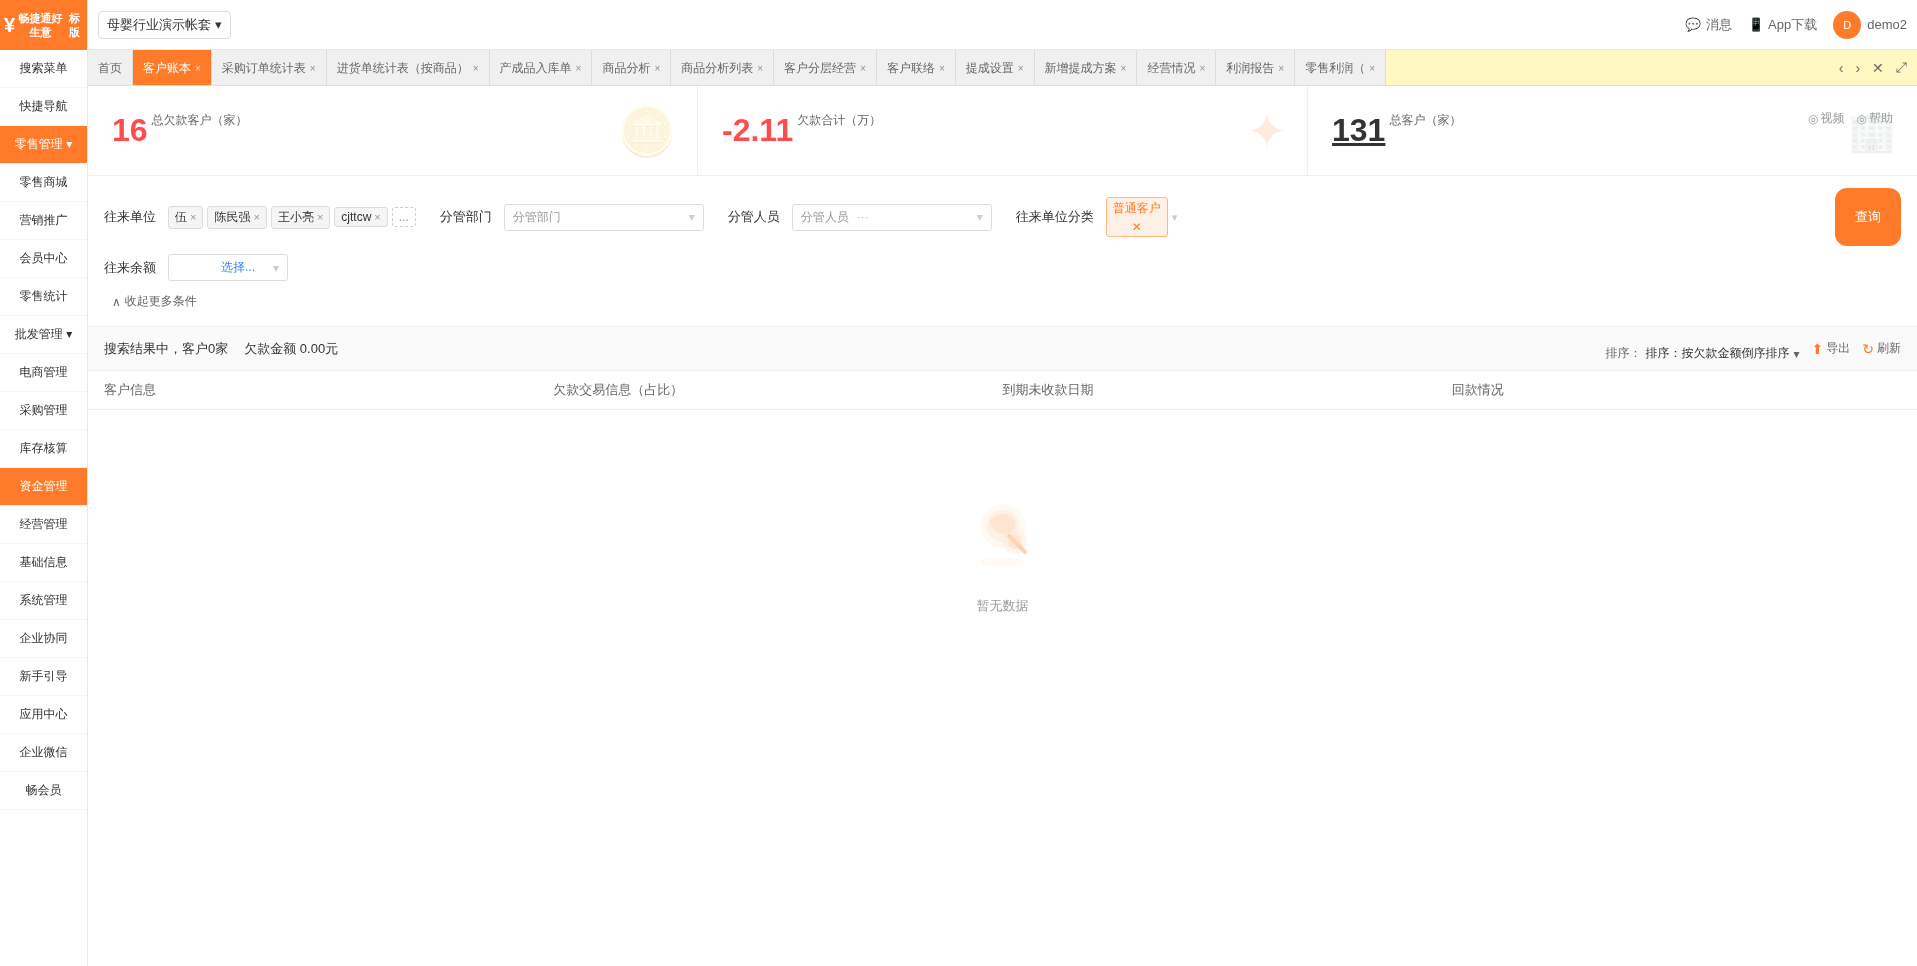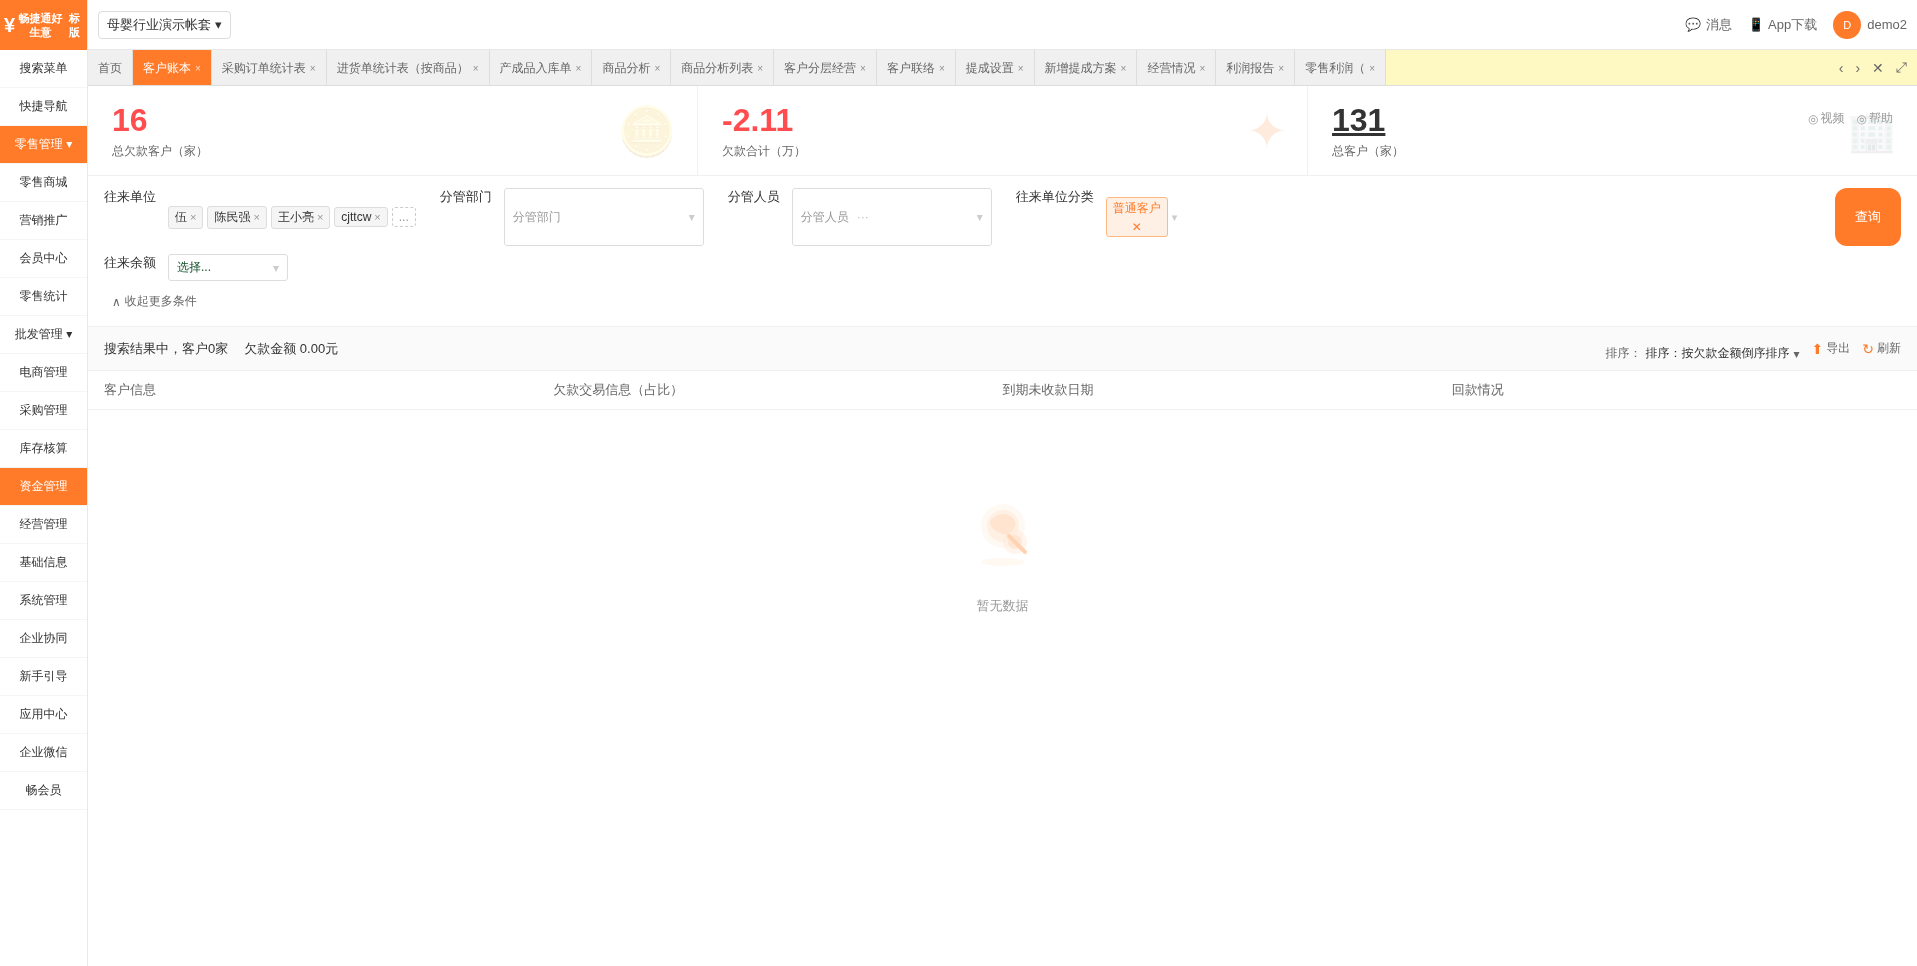--- a/index.html
+++ b/index.html
@@ -163,21 +163,21 @@
     }
     .stat-block:last-child { border-right: none; }
     .stat-icon {
       position: absolute;
       right: 20px;
       top: 50%;
       transform: translateY(-50%);
       opacity: 0.15;
       font-size: 48px;
     }
-    .stat-info { display: flex; flex-direction: column; gap: 4px; }
+    .stat-info { display: flex; flex-direction: row; gap: 4px; }
     .stat-value {
       font-size: 32px;
       font-weight: bold;
       color: #ff4d4f;
     }
     .stat-value.black { color: #333; text-decoration: underline; }
     .stat-label { font-size: 12px; color: #666; }
     .stat-help {
       margin-left: auto;
       display: flex;
@@ -190,20 +190,21 @@
     .stat-help span { cursor: pointer; display: flex; align-items: center; gap: 2px; }
 
     
     .filter-area {
       padding: 12px 16px;
       background: #fff;
       border-bottom: 1px solid #f0f0f0;
     }
     .filter-row {
       display: flex;
+      align-items: center;
       gap: 12px;
       margin-bottom: 8px;
       flex-wrap: wrap;
     }
     .filter-label { font-size: 13px; color: #333; white-space: nowrap; }
     .filter-tags {
       display: flex;
       align-items: center;
       gap: 4px;
       flex-wrap: wrap;
@@ -522,21 +523,21 @@
           </div>
           <span style="color:#ccc;font-size:11px;">▾</span>
         </div>
 
         <button class="query-btn">查询</button>
       </div>
 
       <div class="filter-row">
         <span class="filter-label">往来余额</span>
         <div class="filter-select">
-          <span style="color:#14532d;">选择...</span>
+          <span style="color:#3b82f6;margin-left:44px;">选择...</span>
           <span class="arrow">▾</span>
         </div>
       </div>
 
       <div style="text-align:center;margin-top:4px;">
         <div class="collapse-btn">
           <span>∧</span>
           <span>收起更多条件</span>
         </div>
       </div>

